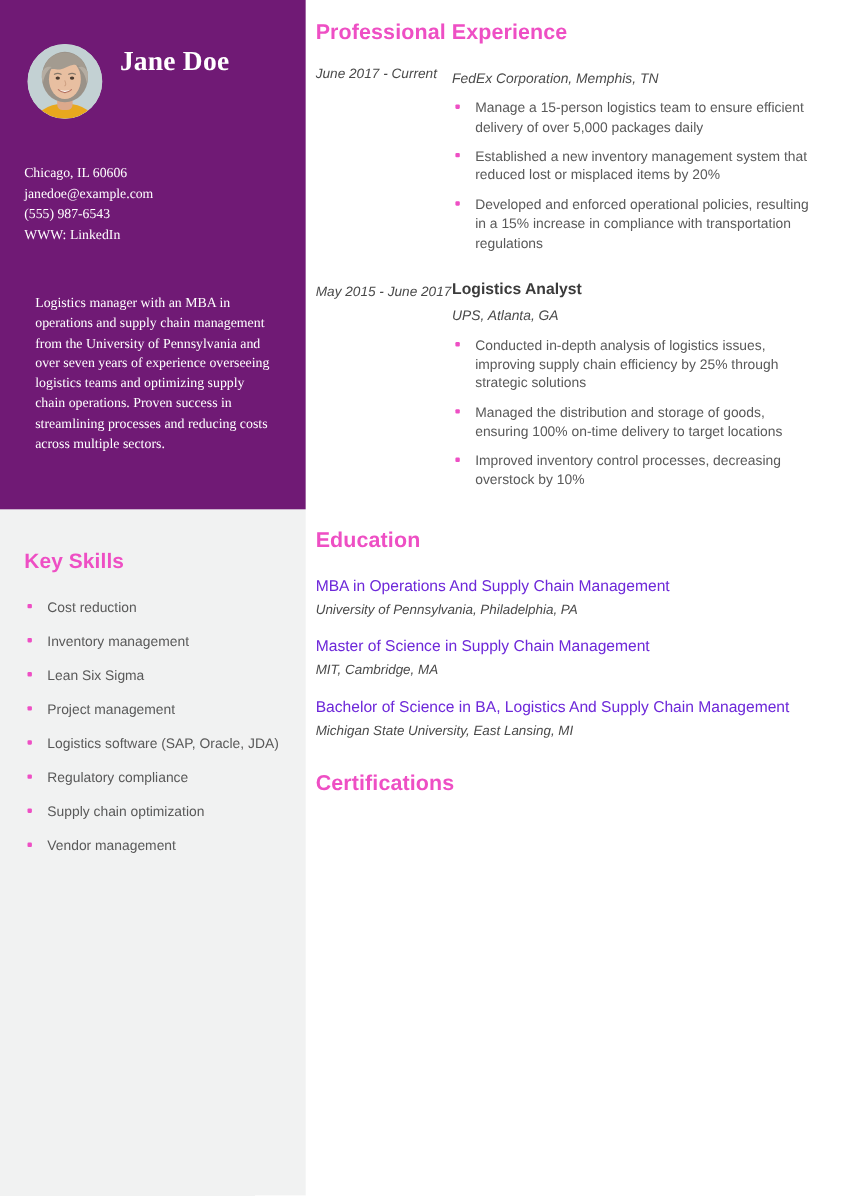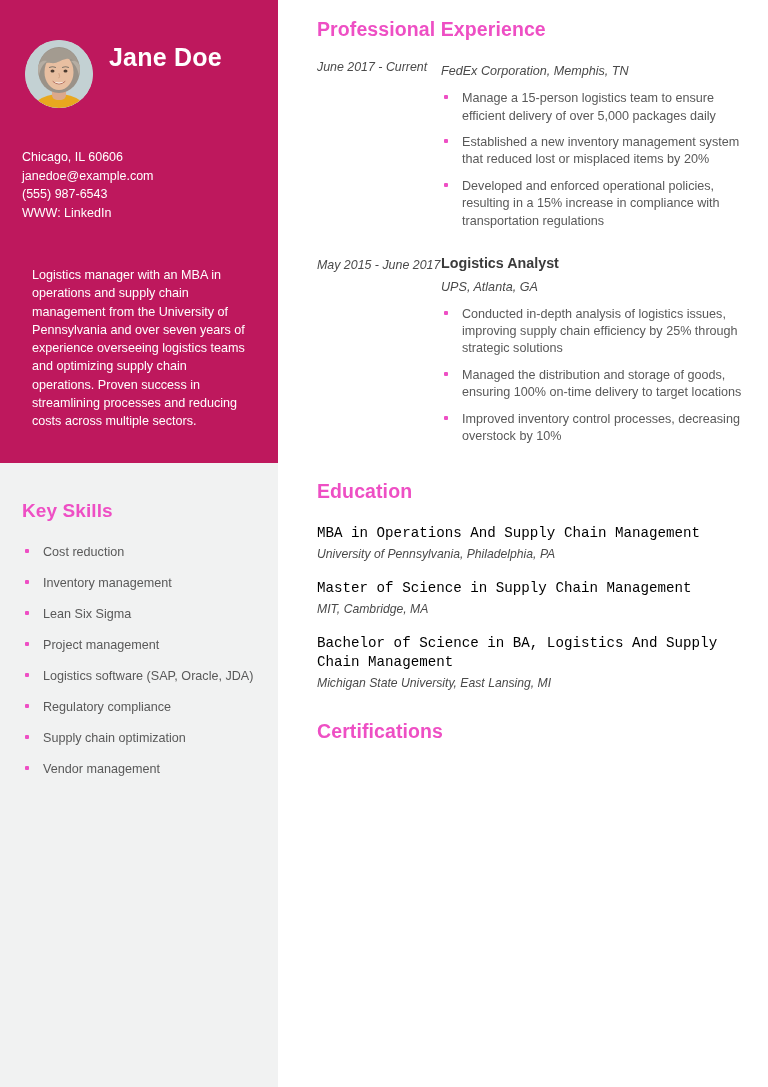--- a/index.html
+++ b/index.html
@@ -23,24 +23,25 @@
 
   
   .sidebar {
     width: 278px;
     flex: 0 0 278px;
     background: #f1f2f2;
     position: relative;
   }
 
   .sidebar-top {
-    background: #be185d;
+    background: #701a75;
     padding: 0 30px;
     height: 463px;
     position: relative;
+    font-family: Liberation Serif, serif;
   }
 
   .avatar {
     position: absolute;
     top: 40px;
     left: 25px;
     width: 68px;
     height: 68px;
     border-radius: 50%;
     overflow: hidden;
@@ -110,21 +111,21 @@
     width: 4px;
     height: 4px;
     border-radius: 1px;
     background: #ee4fc4;
   }
 
   
   .main {
     flex: 1 1 auto;
     background: #ffffff;
-    padding: 18px 26px 0 39px;
+    padding: 18px 26px 0 9px;
     position: relative;
   }
 
   .section-heading {
     color: #ee4fc4;
     font-size: 19.5px;
     font-weight: bold;
     letter-spacing: 0.1px;
     line-height: 1.2;
   }
@@ -184,23 +185,22 @@
     background: #ee4fc4;
   }
 
   
   .edu-section { margin-top: 26px; }
   .edu-section .section-heading { margin-bottom: 20px; }
 
   .edu-item { margin-bottom: 17px; }
   .edu-degree {
     font-size: 14.2px;
-    color: #000000;
+    color: #6d28d9;
     line-height: 19px;
-    font-family: Liberation Mono, monospace;
   }
   .edu-school {
     font-size: 12.2px;
     font-style: italic;
     color: #4a4a4a;
     margin-top: 4px;
     line-height: 1.25;
   }
 
   

